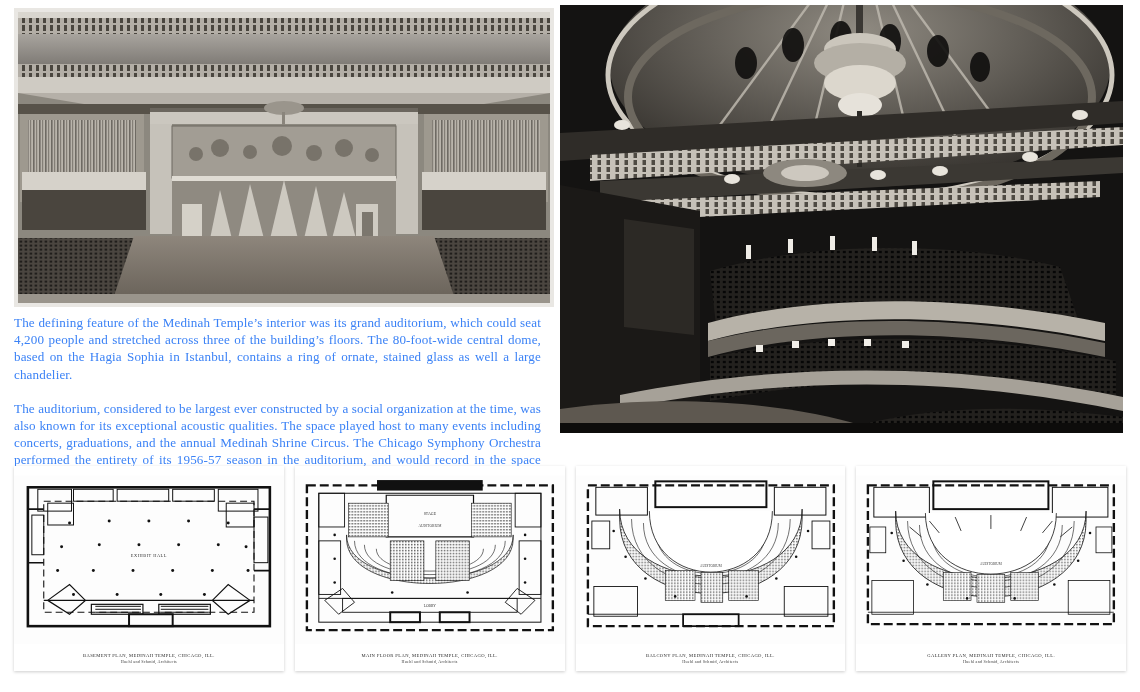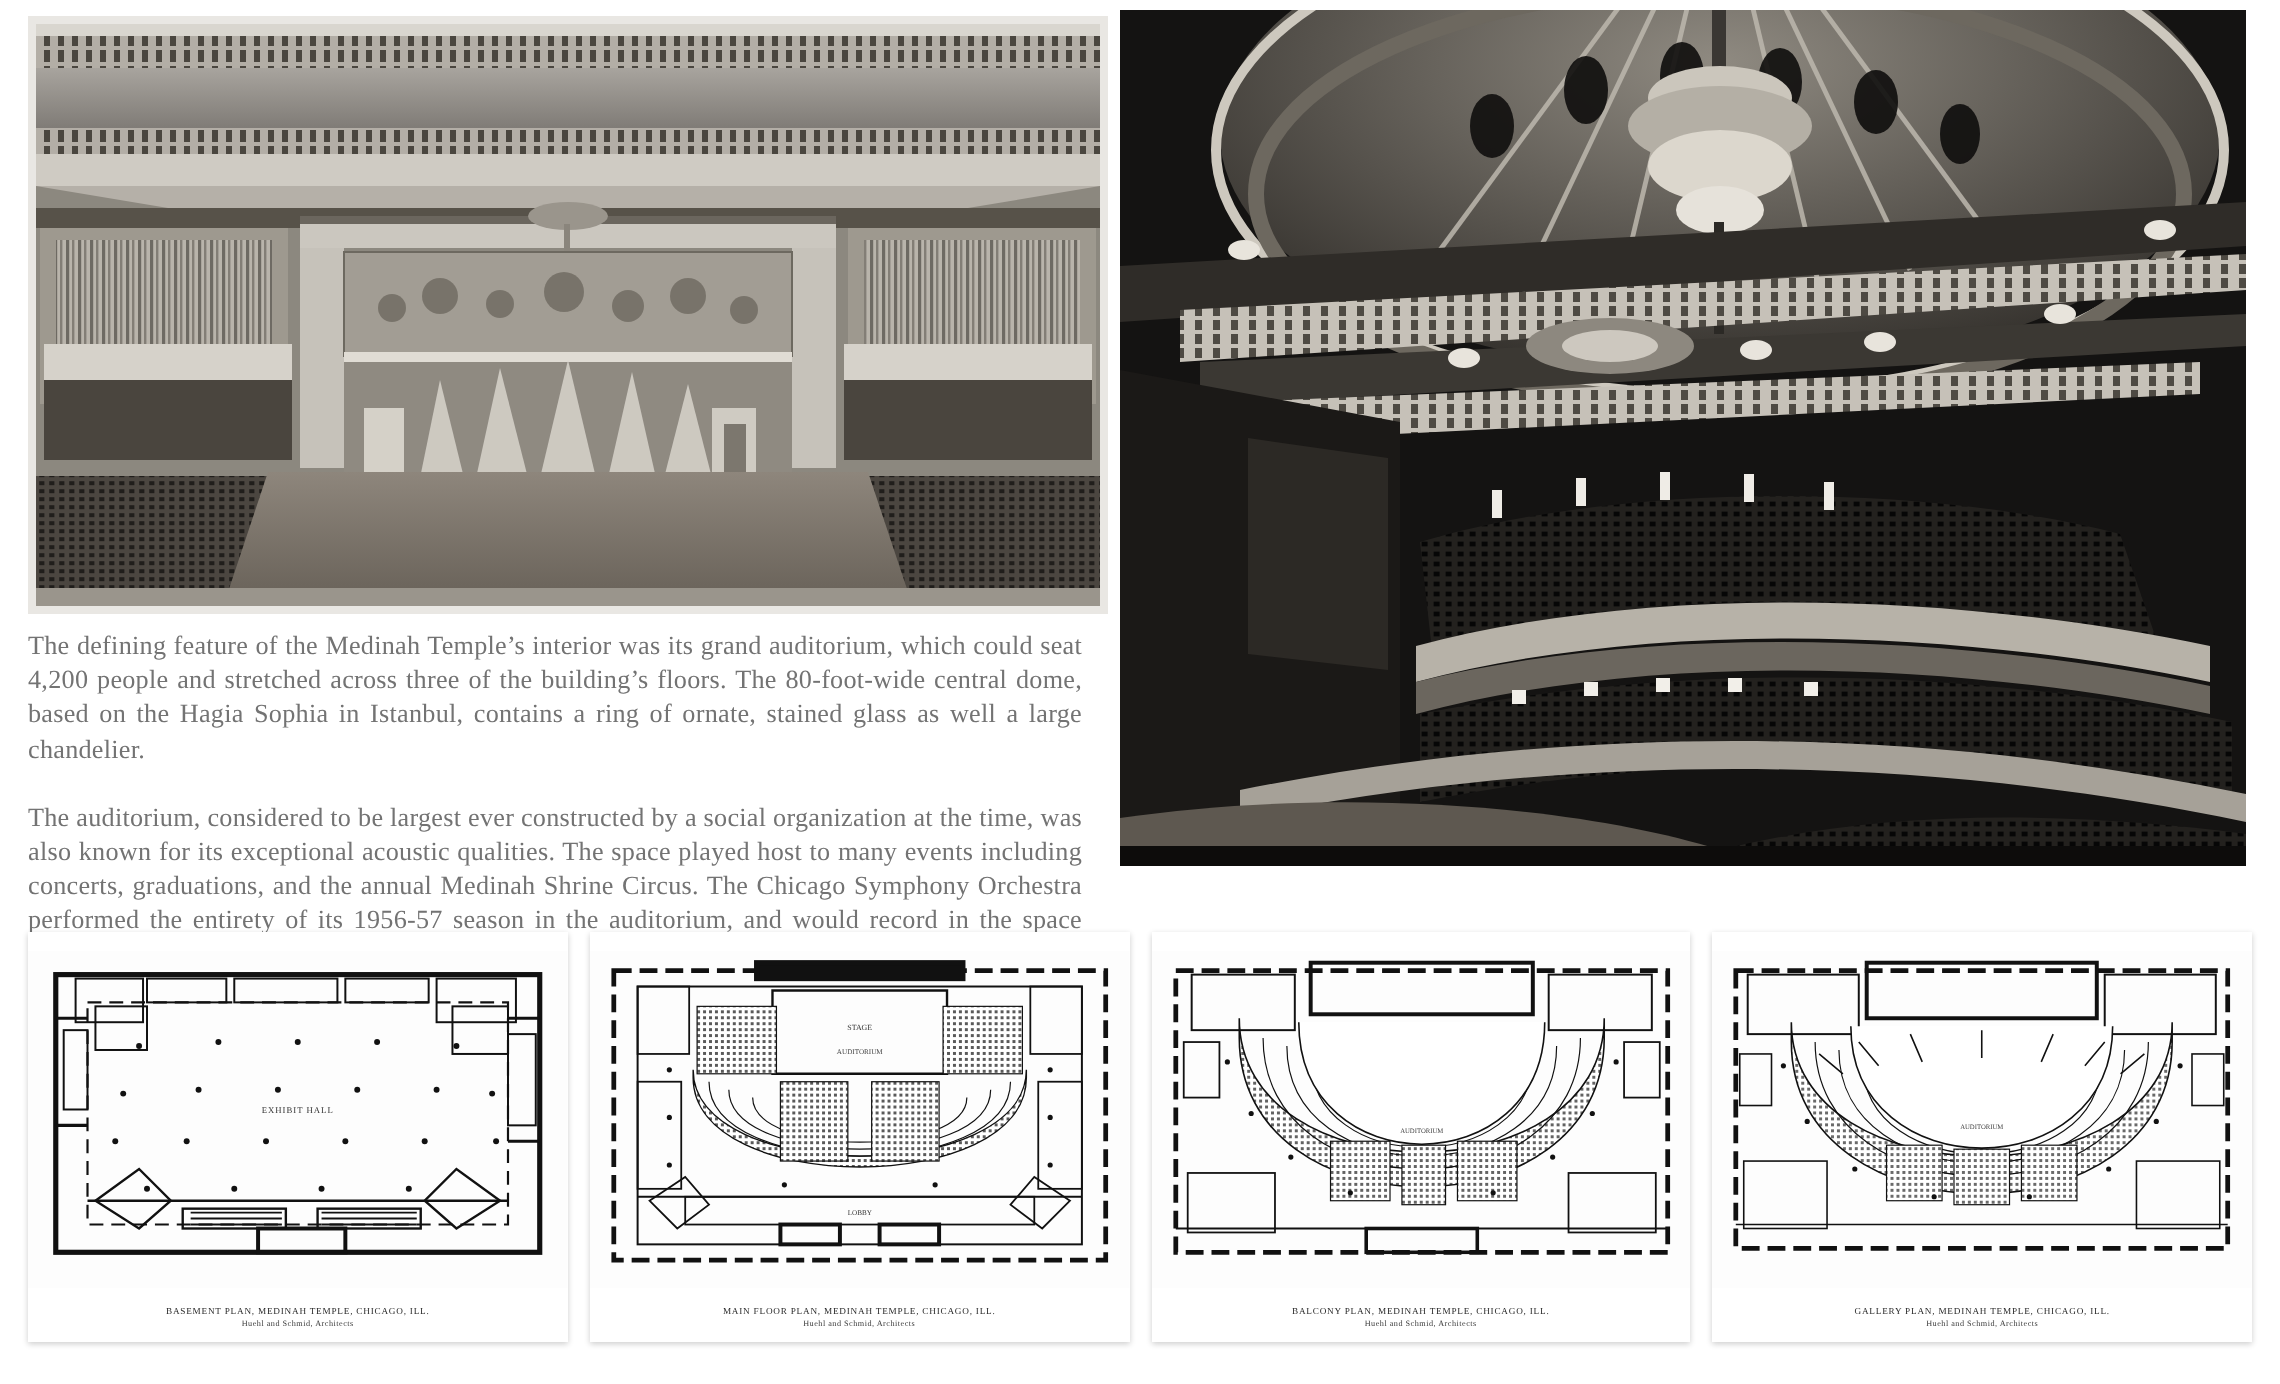--- a/index.html
+++ b/index.html
@@ -26,21 +26,21 @@
 
   
   .article-text{
     position:absolute;left:14px;top:314px;width:527px;
   }
   .article-text p{
     margin:0 0 17px 0;
     font-family:"Liberation Serif", serif;
     font-size:13.1px;
     line-height:17.2px;
-    color:#737373;
+    color:#3b82f6;
     text-align:justify;
     letter-spacing:.01em;
   }
   .article-text p:last-child{margin-bottom:0;}
 
   
   .plan-strip{
     position:absolute;left:14px;top:466px;
     width:1112px;height:205px;
     display:flex;

